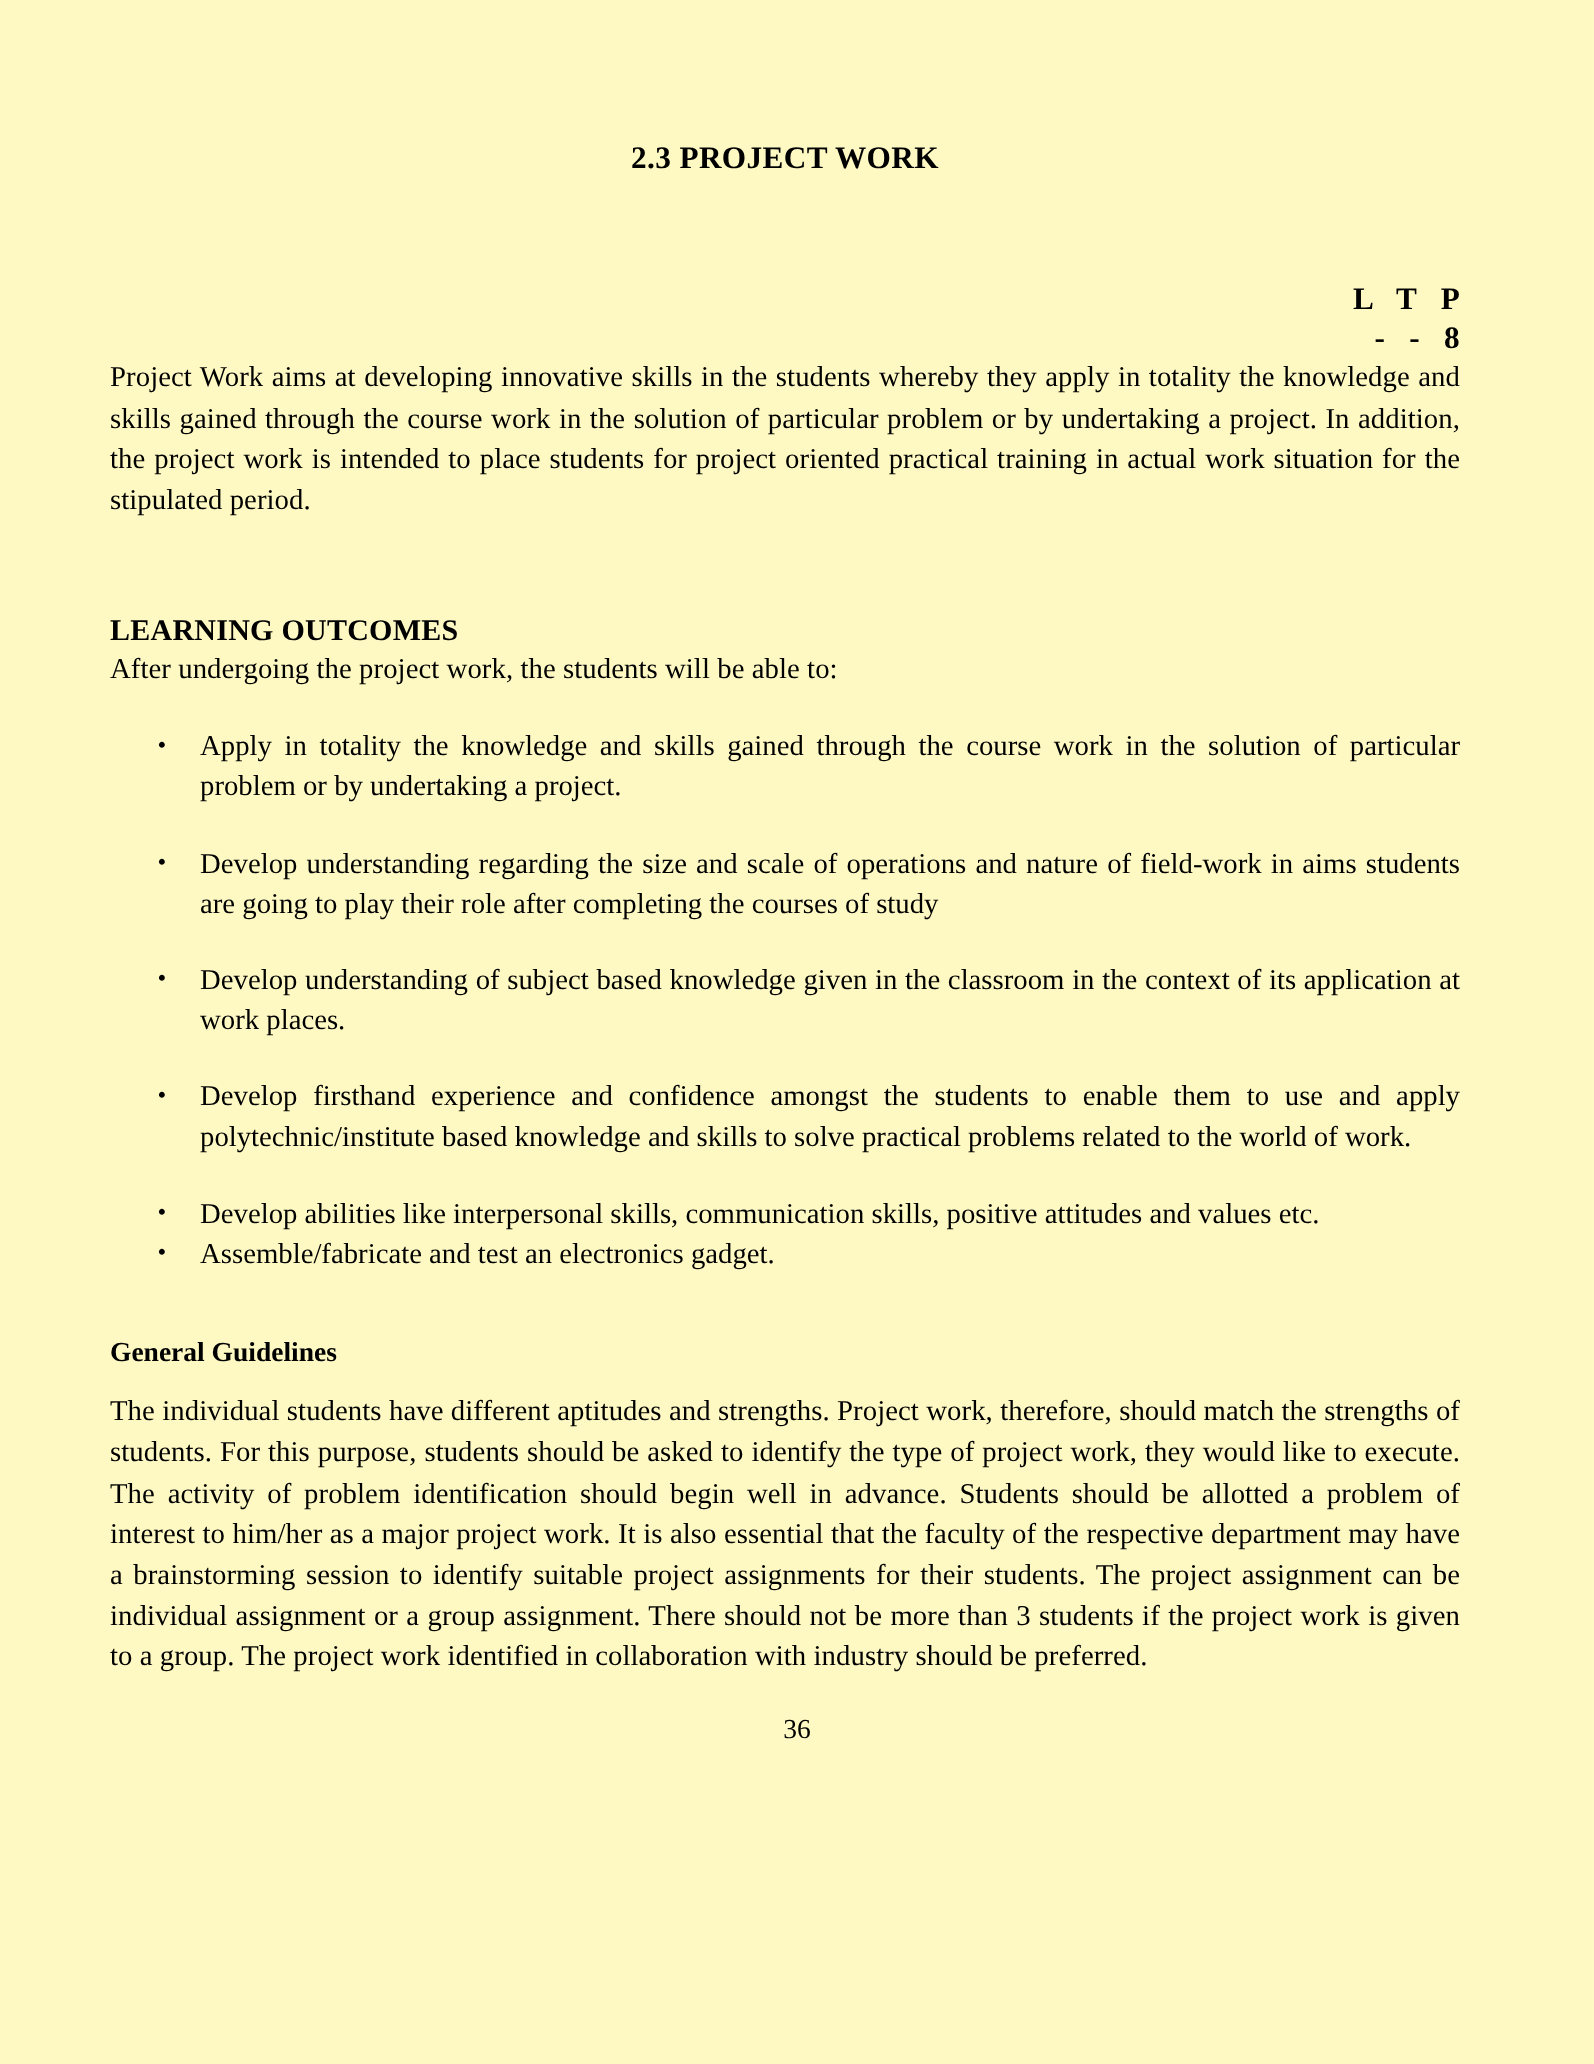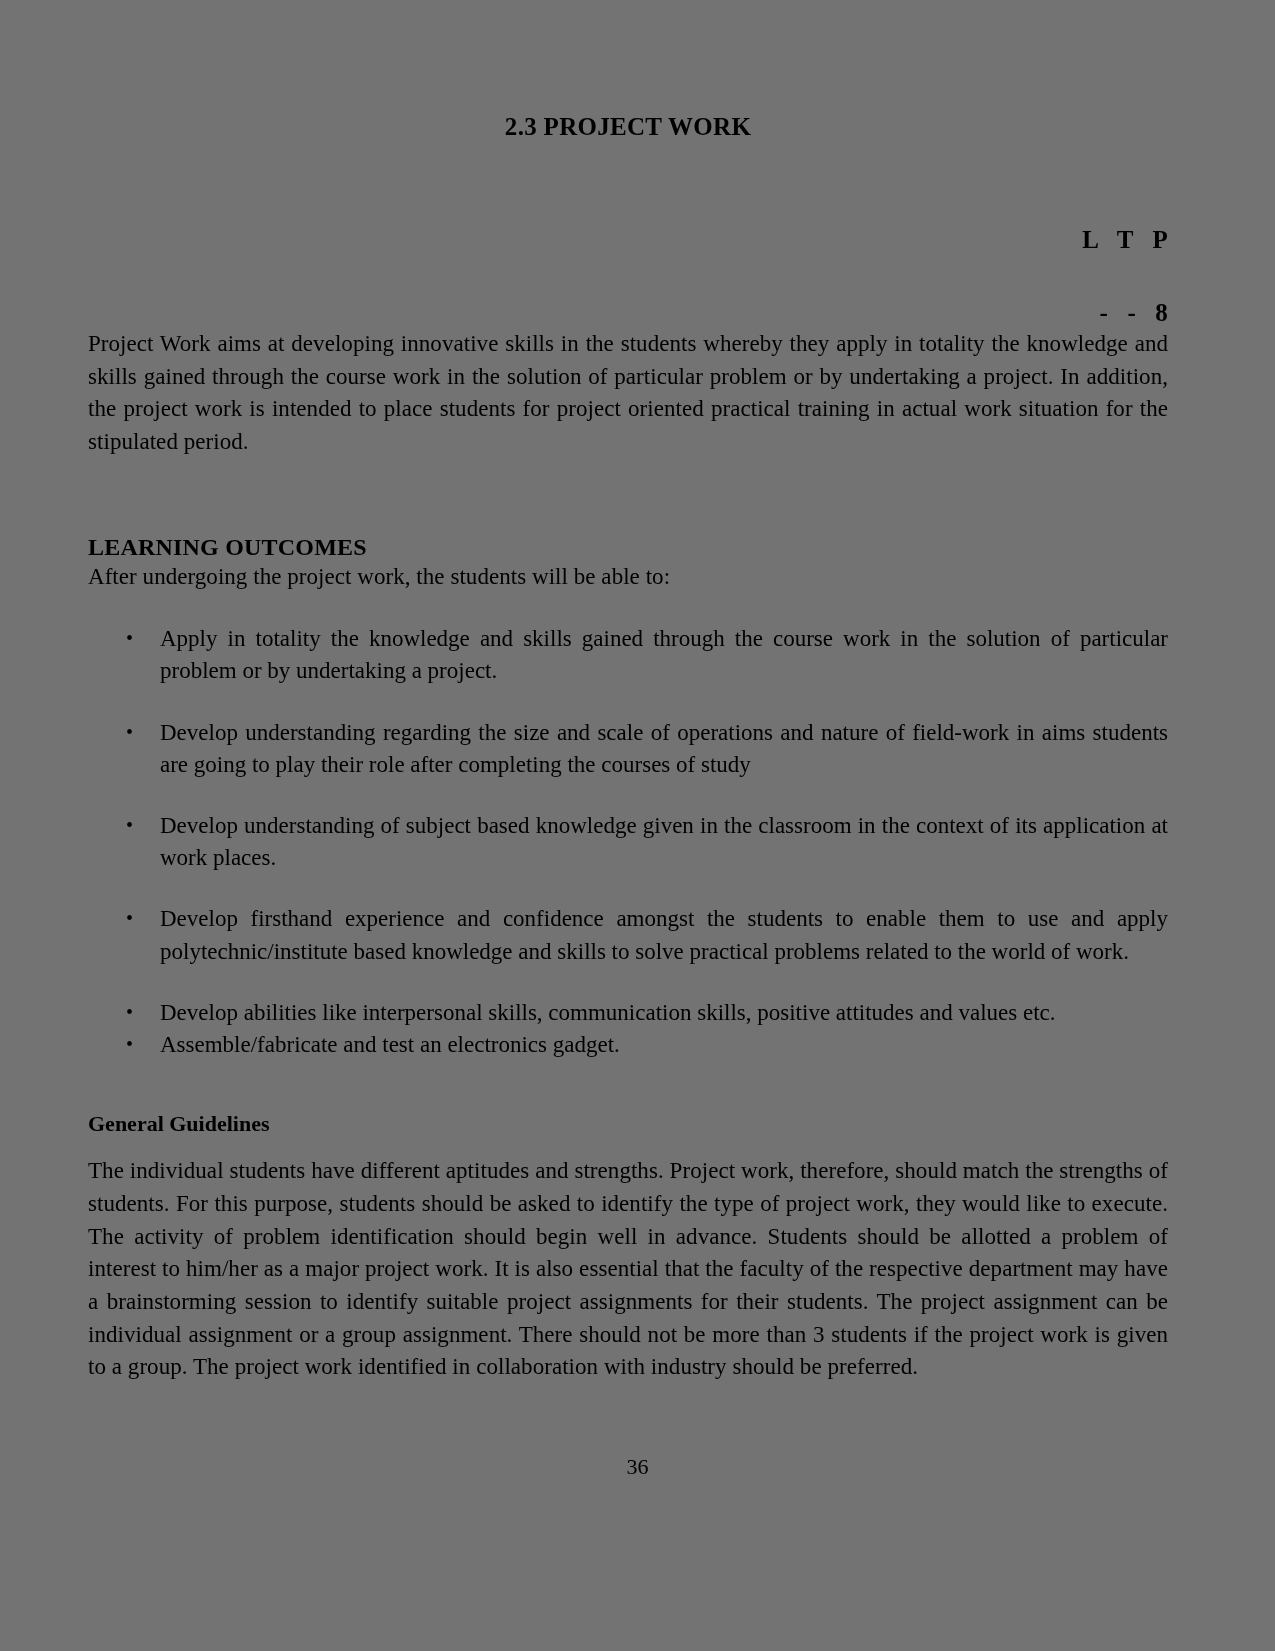--- a/index.html
+++ b/index.html
@@ -5,21 +5,21 @@
   html, body {
     margin: 0;
     padding: 0;
     background: #ffffff;
   }
   .page {
     position: relative;
     width: 1275px;
     height: 1651px;
     margin: 0 auto;
-    background: #737373;
+    background: #fef9c3;
     font-family: "Liberation Serif", "DejaVu Serif", serif;
     color: #000000;
     box-sizing: border-box;
   }
   .content {
     position: absolute;
     left: 88px;
     top: 0;
     width: 1080px;
   }
@@ -37,21 +37,20 @@
     margin-top: 84px;
     text-align: right;
     font-weight: bold;
     font-size: 25px;
     line-height: 1.22;
     letter-spacing: 0.2px;
   }
   .ltp-row {
     display: block;
     white-space: pre;
-    margin-top: 42px;
   }
 
   .section-heading {
     font-weight: bold;
     font-size: 24px;
     margin: 0;
     letter-spacing: 0.2px;
   }
   .heading-rationale { margin-top: 8px; }
   .heading-outcomes { margin-top: 75px; }
@@ -95,21 +94,21 @@
     line-height: 1.55;
   }
   ul.outcome-list li .li-text {
     display: block;
   }
 
   .page-number {
     position: absolute;
     left: 0;
     right: 0;
-    top: 1454px;
+    top: 1370px;
     text-align: center;
     font-size: 22px;
   }
 </style>
 </head>
 <body>
 
 <div class="page">
   <div class="content">
 

